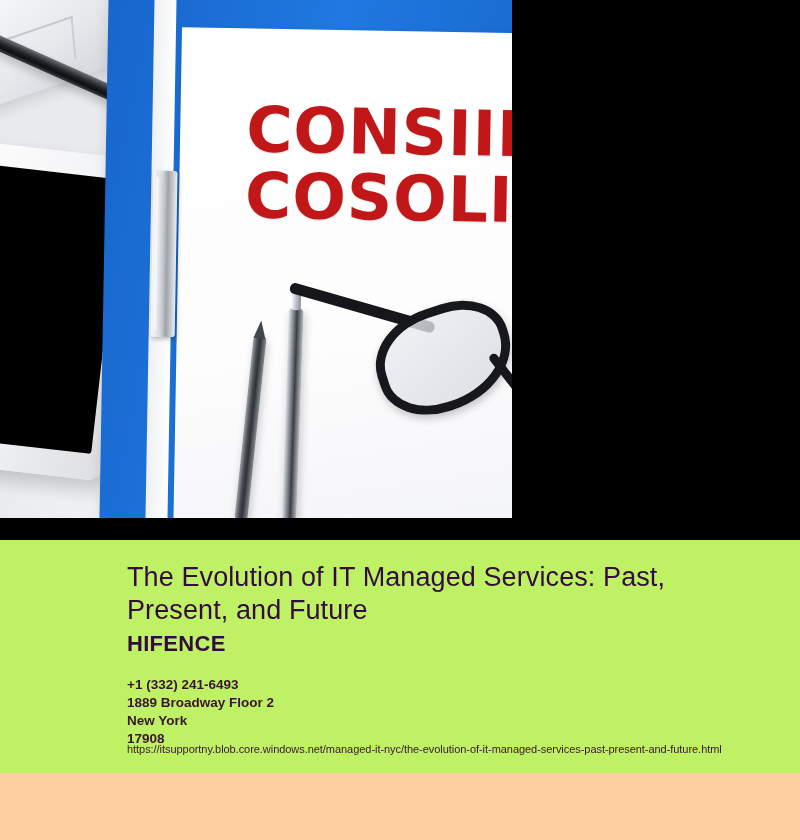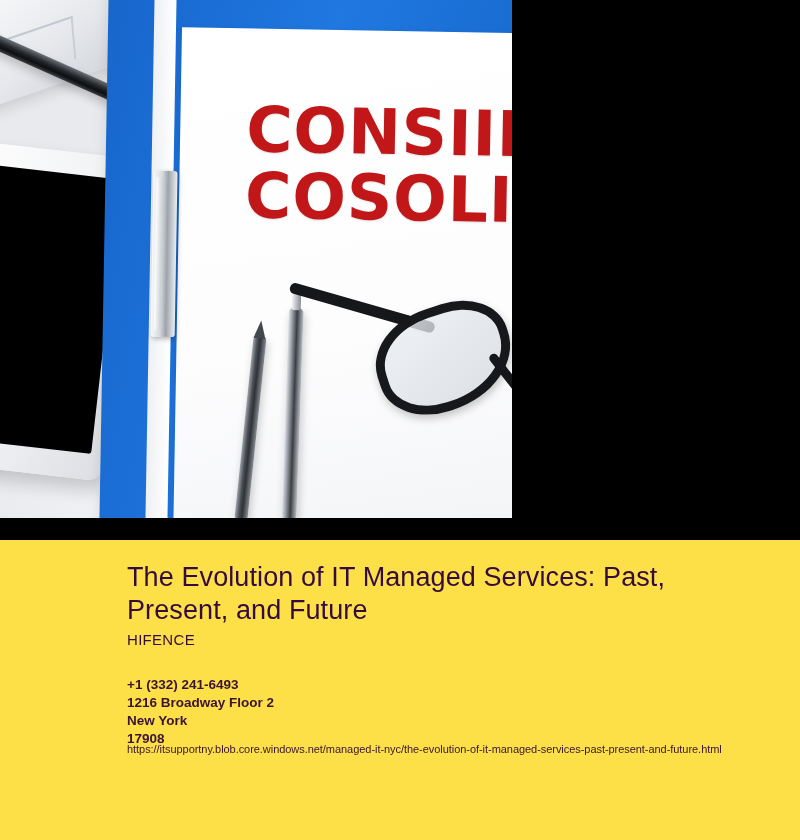--- a/index.html
+++ b/index.html
@@ -271,43 +271,43 @@
     border-radius: 5px;
     transform: rotate(58deg);
   }
 
   
   .content {
     position: absolute;
     left: 0;
     top: 540px;
     width: 800px;
-    height: 300px;
-    background: #fde047;
+    height: 233px;
+    background: #bef264;
   }
   .page-title {
     position: absolute;
     left: 127px;
     top: 21px;
     width: 600px;
     margin: 0;
     color: #340b3f;
     font-family: "Liberation Sans", sans-serif;
     font-weight: 400;
     font-size: 27px;
     line-height: 1.24;
     letter-spacing: .1px;
   }
   .brand {
     position: absolute;
     left: 127px;
     top: 91px;
     color: #340b3f;
-    font-size: 15px;
-    font-weight: 400;
+    font-size: 22px;
+    font-weight: 700;
     letter-spacing: .3px;
   }
   .contact {
     position: absolute;
     left: 127px;
     top: 136px;
     color: #3a1333;
     font-size: 13.5px;
     line-height: 18px;
   }
@@ -359,20 +359,20 @@
 </div>
 
 <div class="content">
 
   <h1 class="page-title">The Evolution of IT Managed Services: Past, Present, and Future</h1>
 
   <div class="brand">HIFENCE</div>
 
   <div class="contact">
     <div>+1 (332) 241-6493</div>
-    <div>1216 Broadway Floor 2</div>
+    <div>1889 Broadway Floor 2</div>
     <div>New York</div>
     <div>17908</div>
   </div>
 
   <a class="source-url" href="#">https://itsupportny.blob.core.windows.net/managed-it-nyc/the-evolution-of-it-managed-services-past-present-and-future.html</a>
 
 </div>
 
 </body></html>

